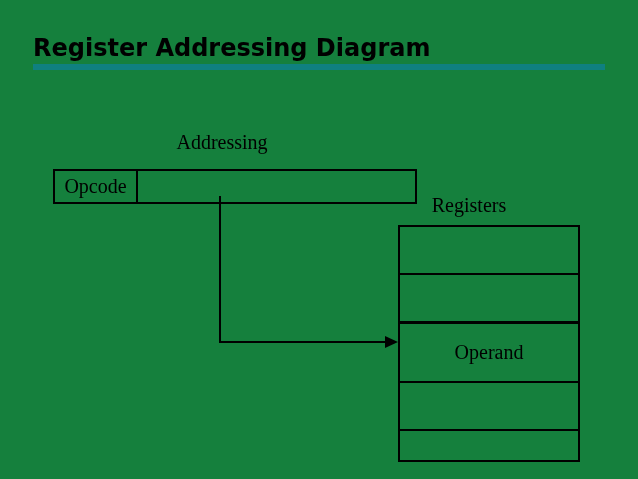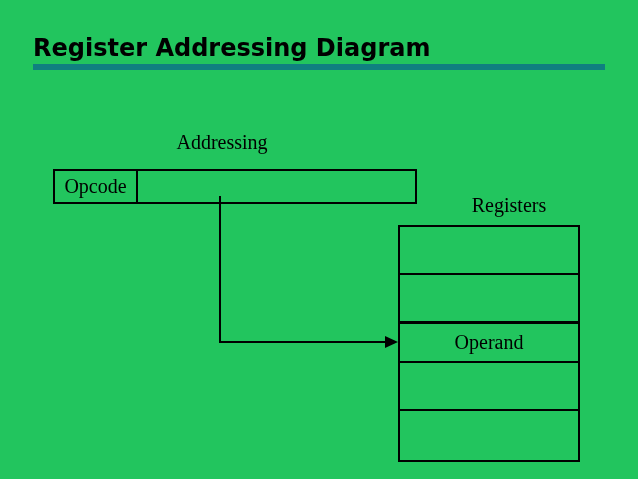--- a/index.html
+++ b/index.html
@@ -4,21 +4,21 @@
 <style>
   html, body {
     margin: 0;
     padding: 0;
     background: #ffffff;
   }
   #slide {
     position: relative;
     width: 638px;
     height: 479px;
-    background: #22c55e;
+    background: #15803d;
     overflow: hidden;
     font-family: "Liberation Serif", "DejaVu Serif", serif;
   }
 
   
   #title {
     position: absolute;
     left: 33px;
     top: 33px;
     width: 580px;
@@ -106,21 +106,21 @@
     width: 0;
     height: 0;
     border-top: 6px solid transparent;
     border-bottom: 6px solid transparent;
     border-left: 13px solid #000000;
   }
 
   
   #registers-label {
     position: absolute;
-    left: 418px;
+    left: 378px;
     top: 194px;
     width: 182px;
     text-align: center;
     font-size: 20px;
     color: #000000;
     white-space: nowrap;
   }
   #registers-box {
     position: absolute;
     left: 398px;
@@ -135,21 +135,21 @@
     display: flex;
     align-items: center;
     justify-content: center;
     font-size: 20px;
     color: #000000;
     white-space: nowrap;
     border-bottom: 2px solid #000000;
   }
   .reg-row.r1 { height: 48px; }
   .reg-row.r2 { height: 49px; border-bottom: 3px solid #000000; }
-  .reg-row.r3 { height: 39px; }
+  .reg-row.r3 { height: 59px; }
   .reg-row.r4 { height: 48px; }
   .reg-row.r5 { height: 43px; border-bottom: none; }
 </style>
 </head>
 <body>
 
 <div id="slide">
 
   <div id="title">Register Addressing Diagram</div>
   <div id="title-rule"></div>

